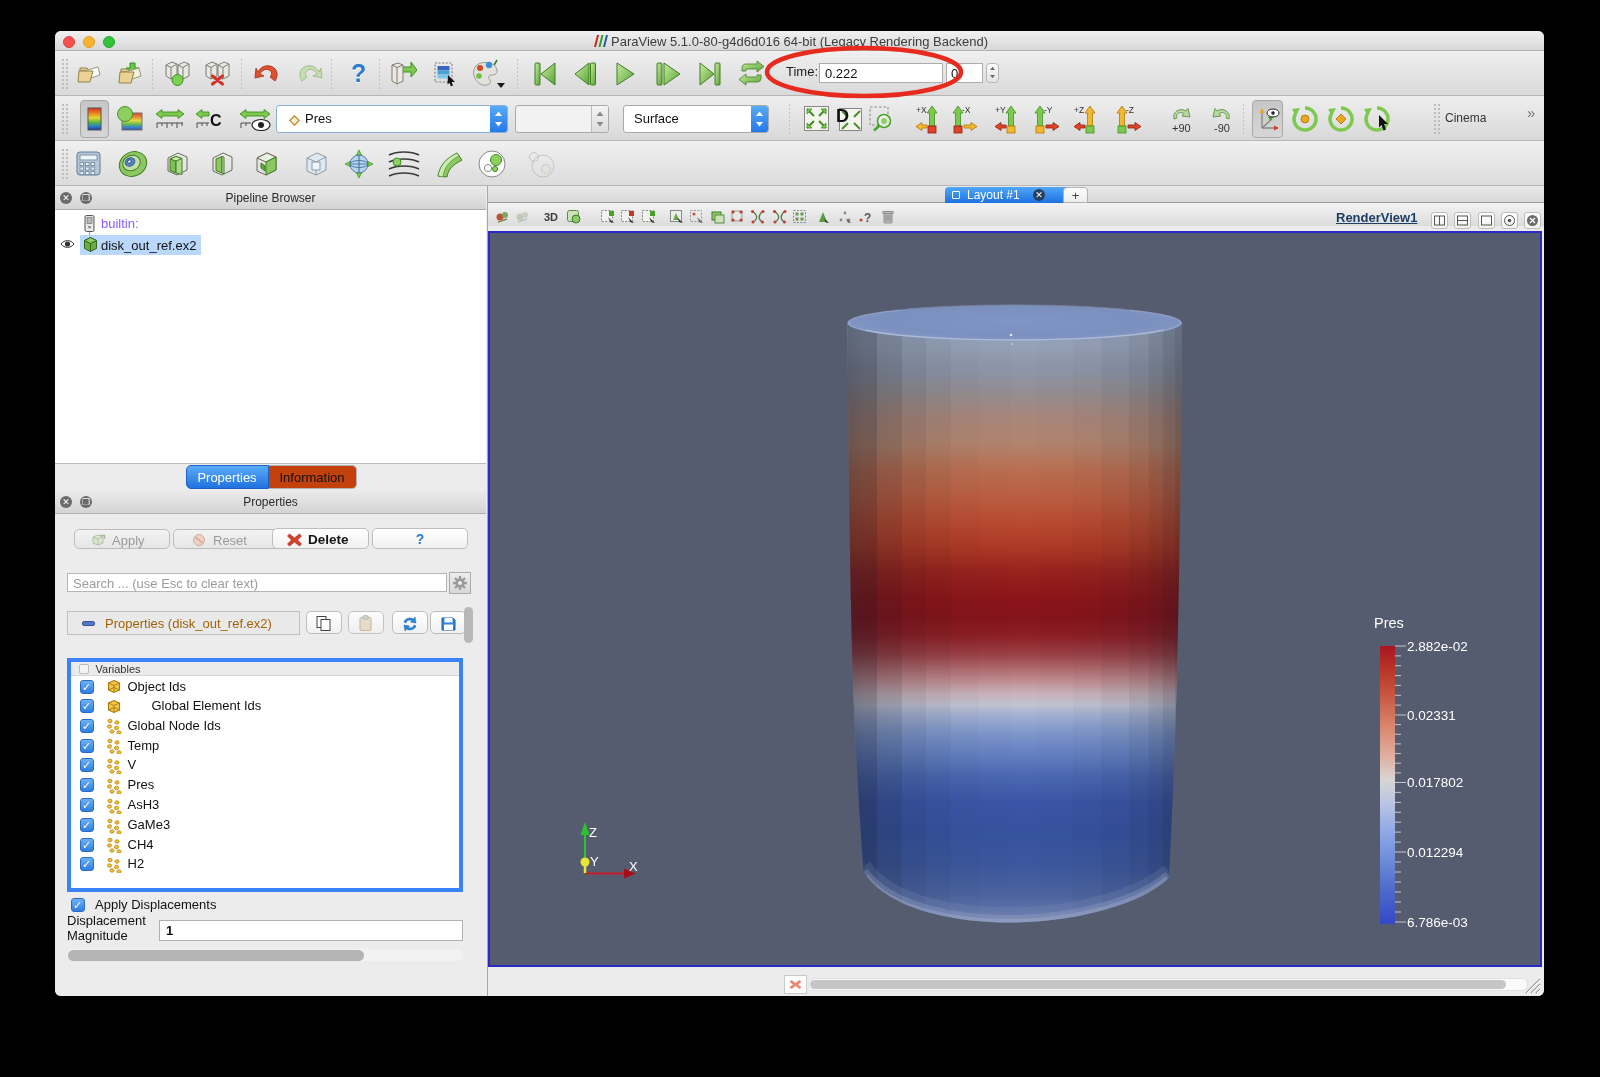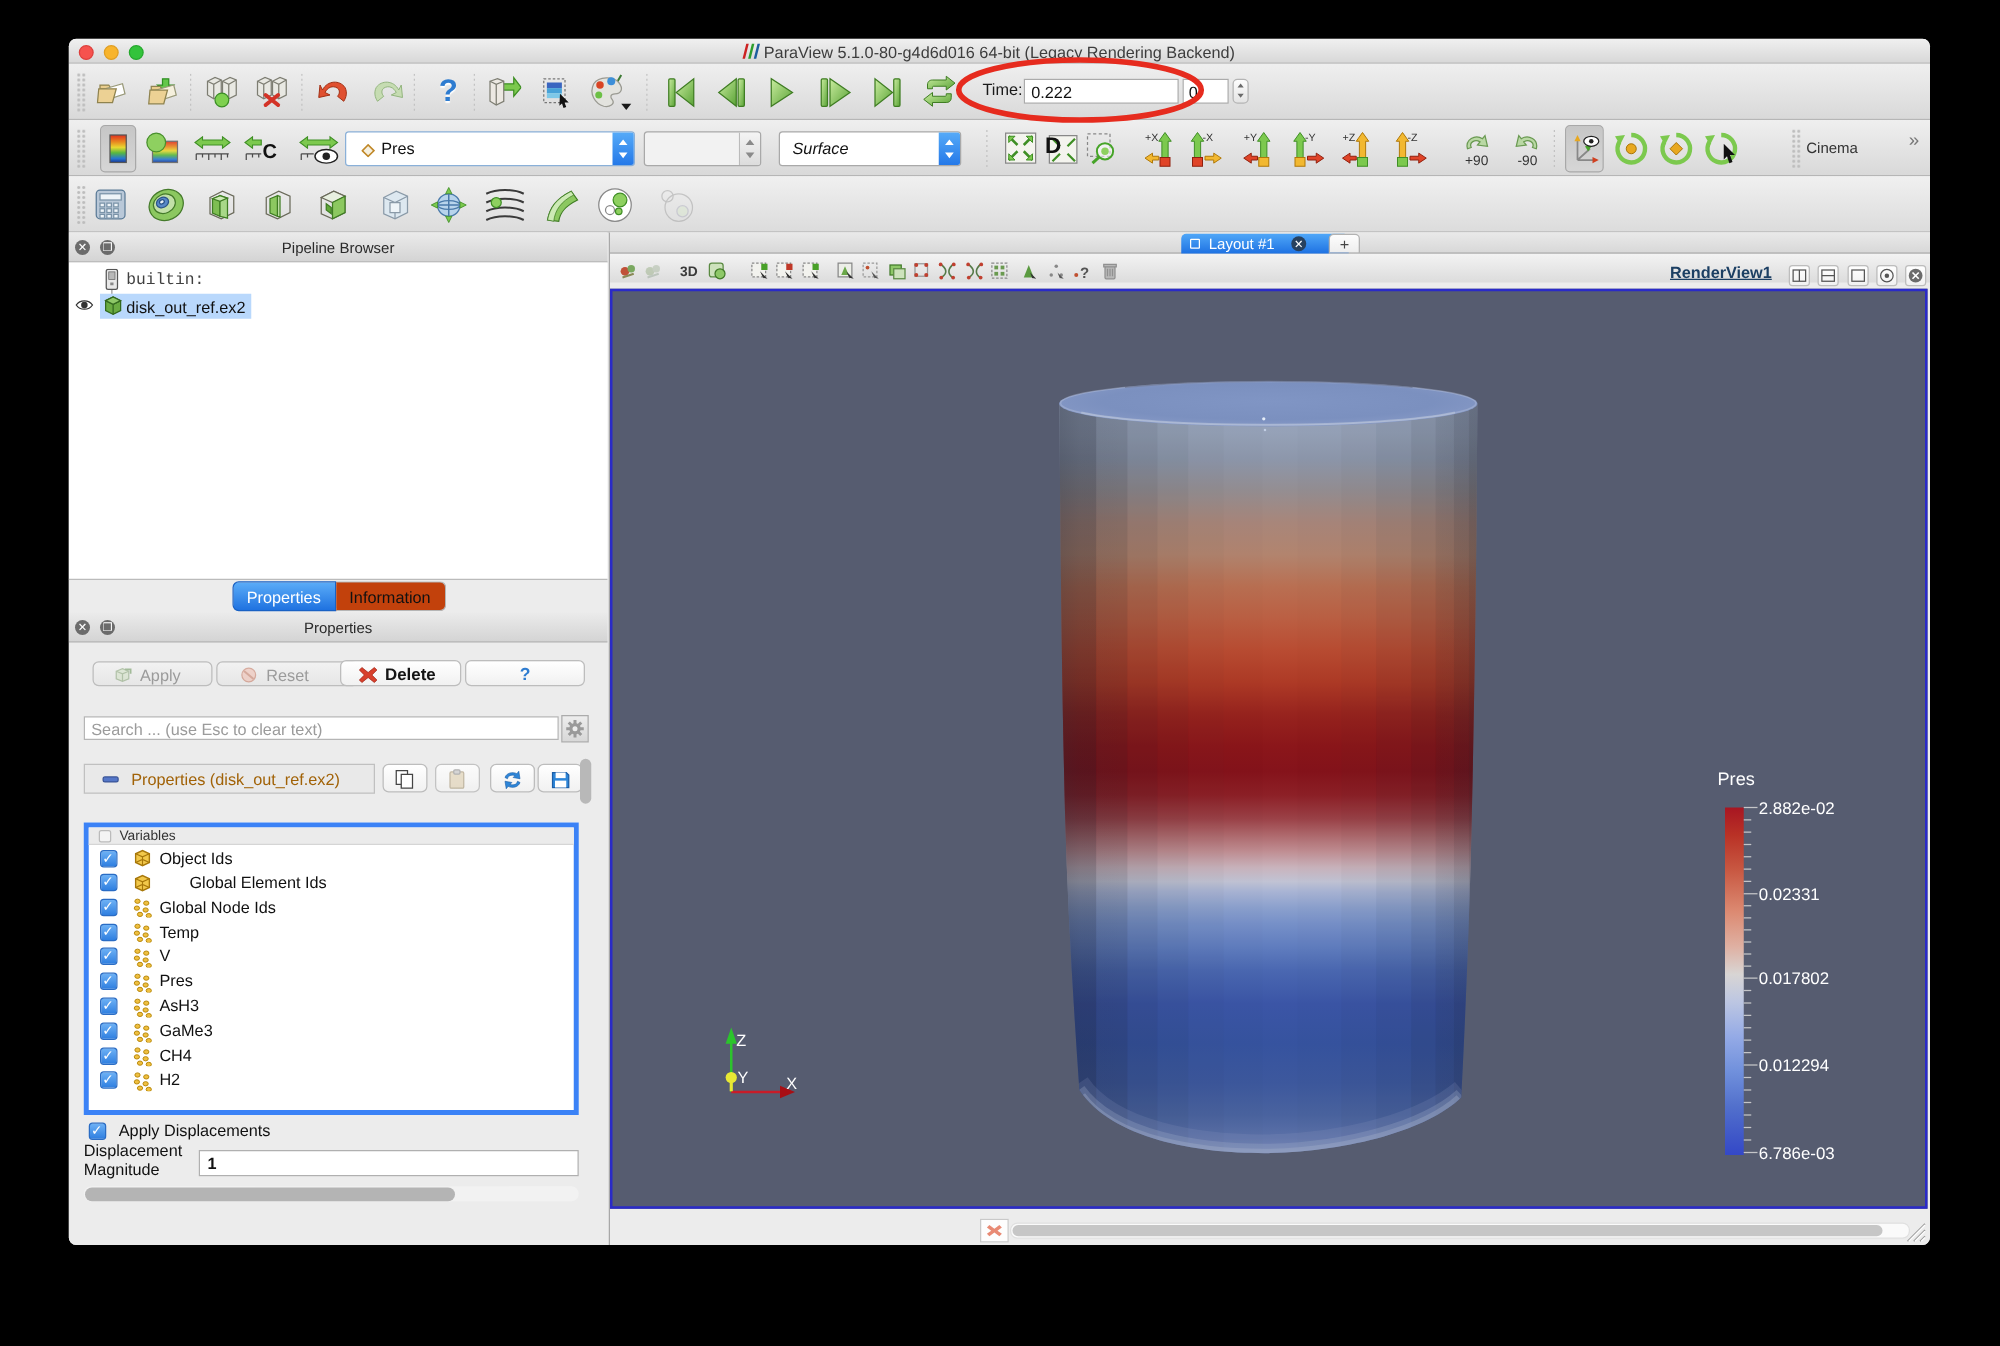--- a/index.html
+++ b/index.html
@@ -216,21 +216,21 @@
             <path d="M5 10 L8.5 5.5 L12 10 Z M5 16 L12 16 L8.5 20.5 Z" fill="#fff"></path>
           </svg></div>
     </div>
 
     <div class="combo" style="left:460px; top:9px; width:94px; height:28px; background:#f2f2f2;">
       <div class="spin gray"><svg width="16" height="26" viewBox="0 0 16 26">
             <path d="M4.5 10 L8 5.5 L11.5 10 Z M4.5 16 L11.5 16 L8 20.5 Z" fill="#8a8a8a"></path>
           </svg></div>
     </div>
 
-    <div class="combo" style="left:568px; top:9px; width:146px; height:28px;font-style:italic;">
+    <div class="combo" style="left:568px; top:9px; width:146px; height:28px;">
       <div class="txt" style="left:10px; top:5px;">Surface</div>
       <div class="spin"><svg width="17" height="26" viewBox="0 0 17 26">
             <path d="M5 10 L8.5 5.5 L12 10 Z M5 16 L12 16 L8.5 20.5 Z" fill="#fff"></path>
           </svg></div>
     </div>
     <div class="gsep" style="left:734px; top:8px; height:30px;"></div>
 
     <svg class="tb-icon" style="left:748px; top:9px;" width="27" height="27" viewBox="0 0 27 27">
       <rect x="1.5" y="1.5" width="24" height="24" fill="#f4f4ee" stroke="#888"></rect>
       <path d="M4 4 L11 11 M23 4 L16 11 M4 23 L11 16 M23 23 L16 16" stroke="#3f8f25" stroke-width="2"></path>
@@ -413,21 +413,21 @@
       <div class="dock-btn" style="left:5px;">✕</div>
       <div class="dock-btn" style="left:25px;">❐</div>
       <div class="dock-title">Pipeline Browser</div>
     </div>
     <div class="abs" style="left:0; top:24px; width:431px; height:254px; background:#fff; border-bottom:1px solid #bbb;">
       <svg class="abs" style="left:28px; top:5px;" width="13" height="17" viewBox="0 0 13 17">
         <rect x="2" y="0.5" width="9" height="16" rx="1.5" fill="#e8e8e8" stroke="#555"></rect>
         <rect x="4" y="2.5" width="5" height="6" fill="#b8b8b8" stroke="#666" stroke-width="0.6"></rect>
         <rect x="5.2" y="11" width="2.6" height="2.2" fill="#888"></rect>
       </svg>
-      <div class="txt" style="left:46px; top:6px; font-size:13px; color:#404040;font-family:Liberation Mono, monospace;">builtin:</div>
+      <div class="txt" style="left:46px; top:6px; font-size:13px; color:#8b5cf6;">builtin:</div>
       <div class="abs" style="left:34px; top:22px; width:1px; height:6px; background:#999;"></div>
       <div class="abs" style="left:25px; top:25px; width:121px; height:20px; background:#b9d8fc;"></div>
       <svg class="abs" style="left:5px; top:28px;" width="15" height="12" viewBox="0 0 15 12">
         <path d="M1 6 C4 1.5, 11 1.5, 14 6 C11 10.5, 4 10.5, 1 6 Z" fill="#fff" stroke="#333" stroke-width="1"></path>
         <circle cx="7.5" cy="6" r="2.6" fill="#333"></circle>
       </svg>
       <svg class="abs" style="left:28px; top:26px;" width="15" height="17" viewBox="0 0 15 17">
         <path d="M1.5 4.5 L7.5 1.5 L13.5 4.5 L13.5 12.5 L7.5 15.5 L1.5 12.5 Z" fill="#6aab42" stroke="#33691f"></path>
         <path d="M1.5 4.5 L7.5 7.5 L13.5 4.5 M7.5 7.5 L7.5 15.5" fill="none" stroke="#33691f"></path>
         <path d="M1.5 4.5 L7.5 1.5 L13.5 4.5 L7.5 7.5 Z" fill="#8ec868" stroke="#33691f"></path>

